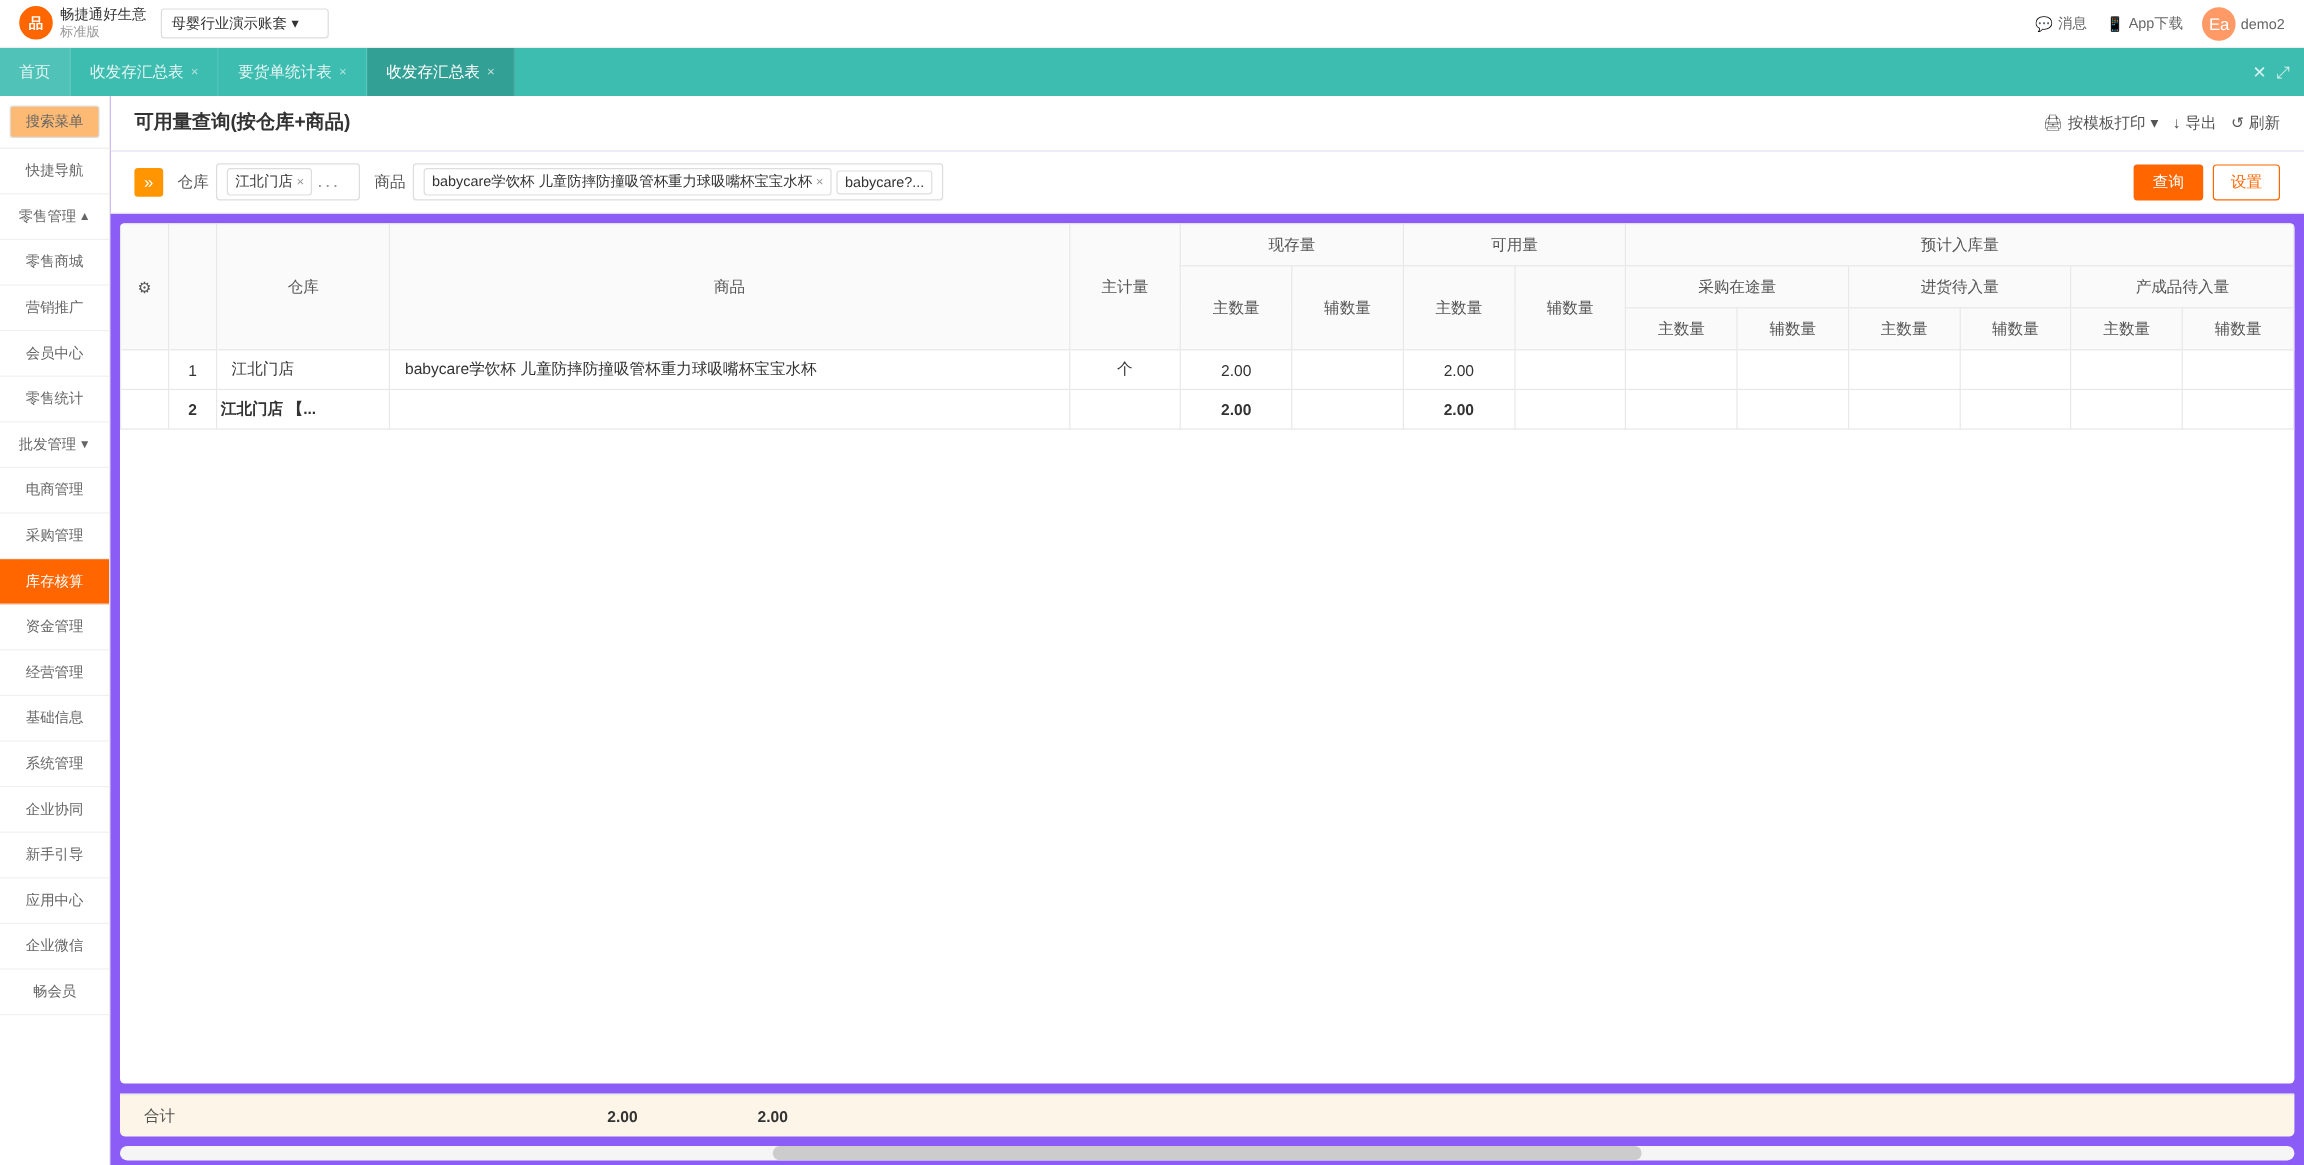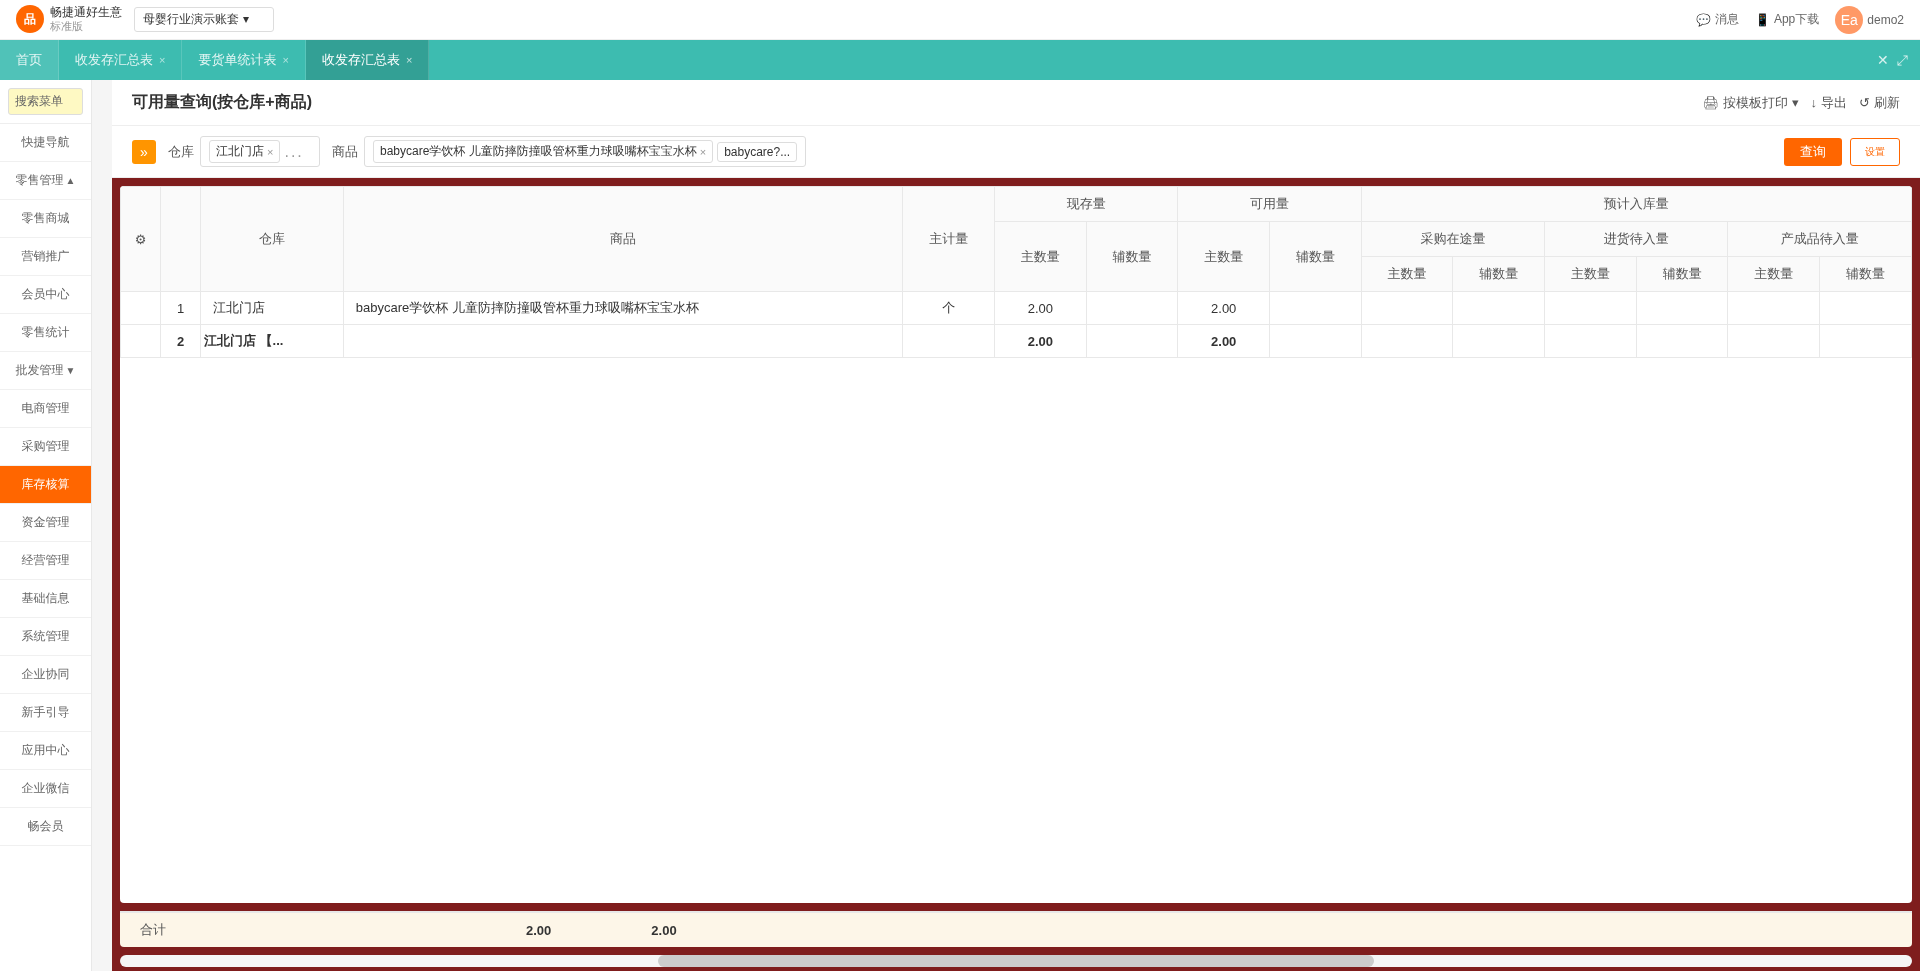--- a/index.html
+++ b/index.html
@@ -68,49 +68,48 @@
       flex-direction: column;
       flex-shrink: 0;
       overflow-y: auto;
     }
     .sidebar-search {
       padding: 8px;
       border-bottom: 1px solid #eee;
     }
     .sidebar-search-btn {
       width: 100%;
-      background: #fef9c3;
+      background: #fdba74;
       border: 1px solid #ddd;
       border-radius: 3px;
       padding: 4px 6px;
       font-size: 12px;
       color: #666;
       cursor: pointer;
-      text-align: left;
+      text-align: center;
     }
     .sidebar-nav-item {
       padding: 10px 8px;
       font-size: 12px;
       color: #666;
       cursor: pointer;
       text-align: center;
       border-bottom: 1px solid #f0f0f0;
     }
     .sidebar-nav-item.active { background: #ff6600; color: #fff; }
     .sidebar-nav-item.has-sub { display: flex; align-items: center; justify-content: center; gap: 2px; }
     .sidebar-nav-item .arrow { font-size: 10px; }
 
     
     .content-area {
       flex: 1;
       overflow: hidden;
       display: flex;
       flex-direction: column;
-      background: #7f1d1d;
-      margin-left: 20px;
+      background: #8b5cf6;
     }
 
     
     .page-header {
       background: #fff;
       padding: 12px 20px;
       display: flex;
       align-items: center;
       justify-content: space-between;
       border-bottom: 1px solid #eee;
@@ -179,21 +178,21 @@
       padding: 5px 16px;
       font-size: 13px;
       cursor: pointer;
     }
     .btn-settings {
       background: #fff;
       color: #ff6600;
       border: 1px solid #ff6600;
       border-radius: 3px;
       padding: 5px 14px;
-      font-size: 10px;
+      font-size: 13px;
       cursor: pointer;
     }
 
     
     .table-wrapper {
       flex: 1;
       overflow: auto;
       padding: 0;
       background: #fff;
       margin: 8px;

